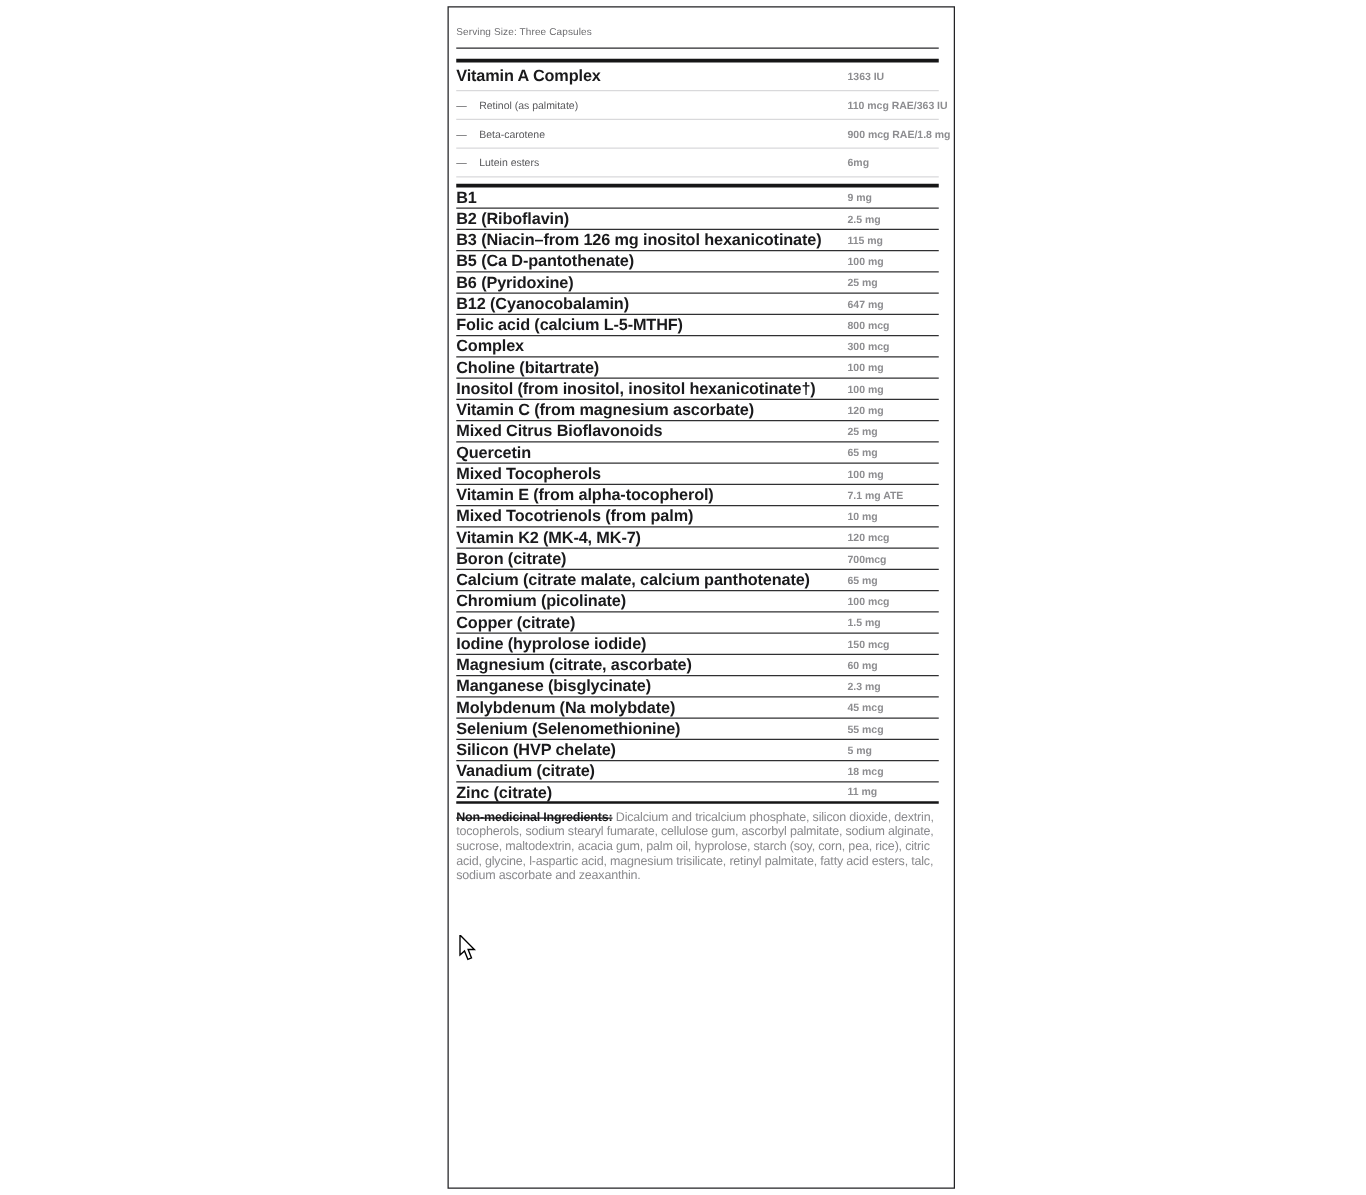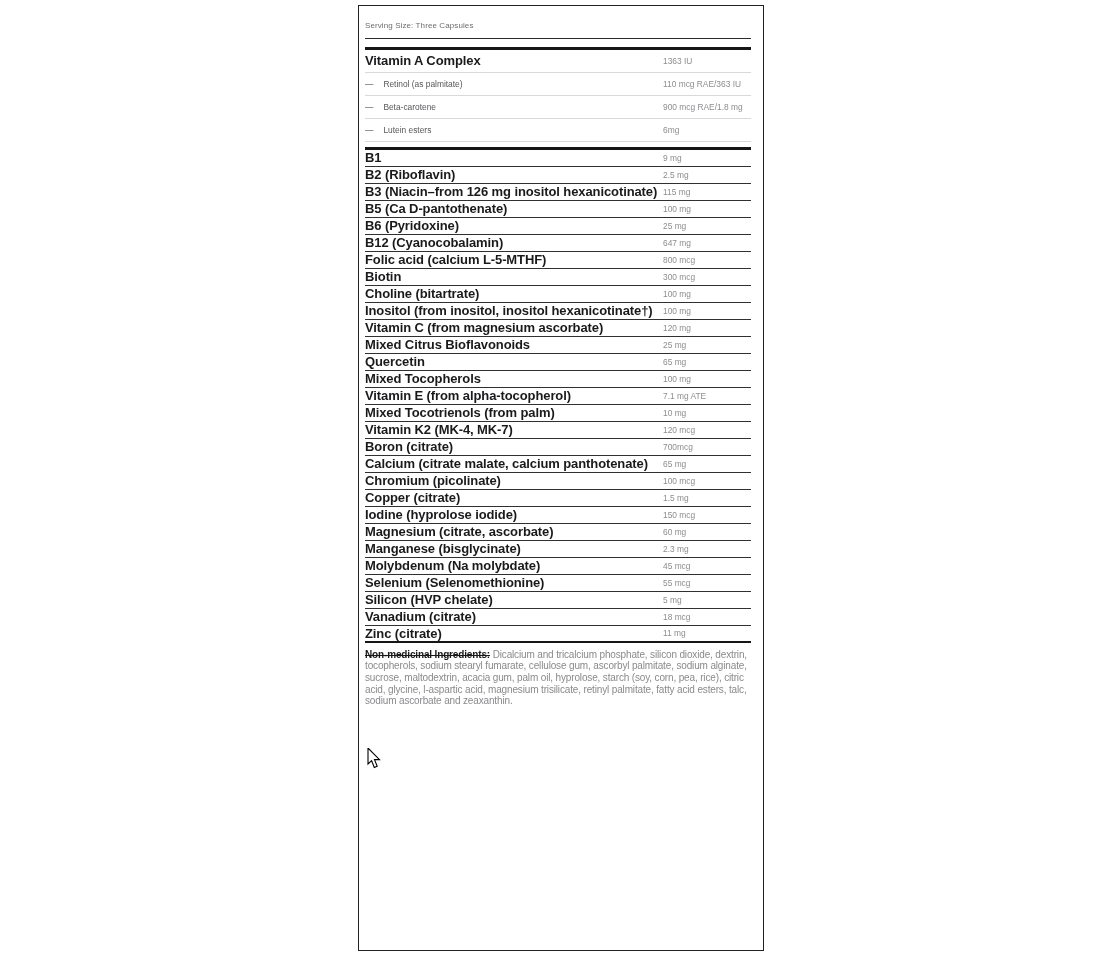--- a/index.html
+++ b/index.html
@@ -61,23 +61,23 @@
     white-space: nowrap;
   }
   .dash {
     font-weight: 400;
     font-size: 8.4px;
     color: #57575a;
     margin-right: 10px;
   }
   .amount {
     position: absolute;
-    left: 298px;
+    left: 313px;
     font-size: 8.4px;
-    font-weight: 400;
+    font-weight: 700;
     color: #8d8d90;
     white-space: nowrap;
   }
   .mainrow {
     height: 17px;
     box-sizing: border-box;
     display: flex; align-items: center;
     position: relative;
     border-bottom: 1.4px solid #303032;
   }
@@ -159,21 +159,21 @@
   </div>
         <div class="mainrow">
     <span class="name">B12 (Cyanocobalamin)</span>
     <span class="amount">647 mg</span>
   </div>
         <div class="mainrow">
     <span class="name">Folic acid (calcium L-5-MTHF)</span>
     <span class="amount">800 mcg</span>
   </div>
         <div class="mainrow">
-    <span class="name">Biotin</span>
+    <span class="name">Complex</span>
     <span class="amount">300 mcg</span>
   </div>
         <div class="mainrow">
     <span class="name">Choline (bitartrate)</span>
     <span class="amount">100 mg</span>
   </div>
         <div class="mainrow">
     <span class="name">Inositol (from inositol, inositol hexanicotinate†)</span>
     <span class="amount">100 mg</span>
   </div>

